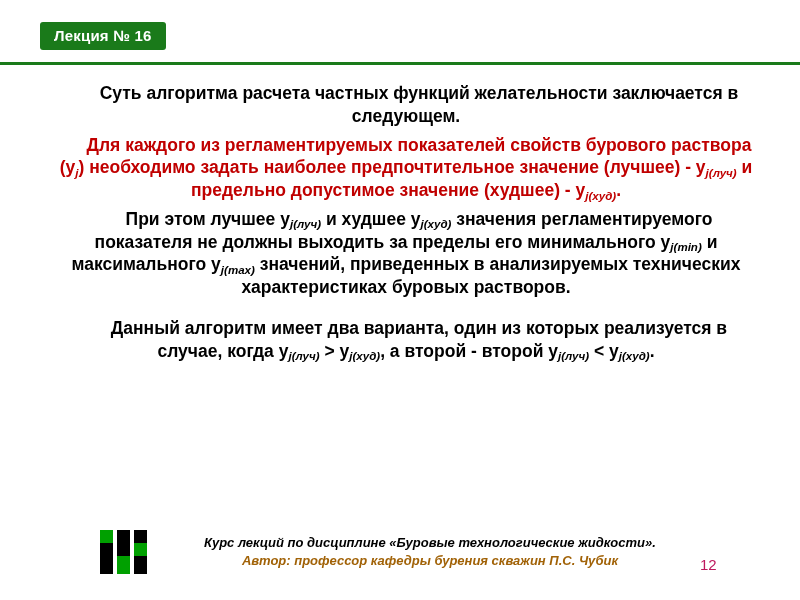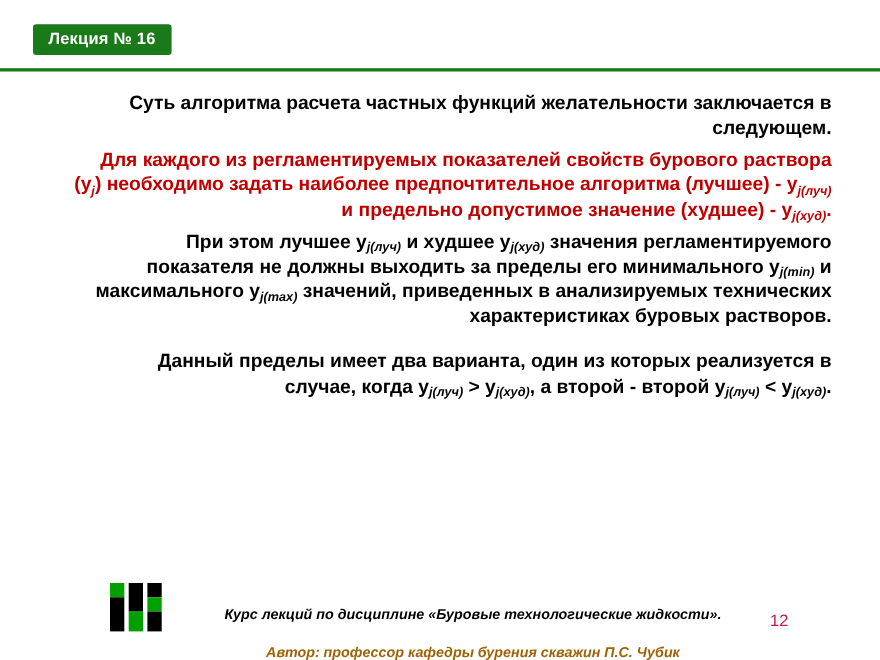--- a/index.html
+++ b/index.html
@@ -18,21 +18,21 @@
   .slide {
     position: relative;
     width: 800px;
     height: 600px;
     box-sizing: border-box;
   }
 
   
   .badge {
     position: absolute;
-    left: 30px;
+    left: 40px;
     top: 22px;
     background: #1a7a1a;
     color: #ffffff;
     font-weight: bold;
     font-size: 15px;
     padding: 5px 14px 6px 14px;
     border-radius: 3px;
     letter-spacing: 0.2px;
     white-space: nowrap;
   }
@@ -50,21 +50,21 @@
     position: absolute;
     left: 56px;
     top: 82px;
     width: 700px;
   }
   p.para {
     margin: 0 0 6px 0;
     font-size: 17.5px;
     font-weight: bold;
     line-height: 1.30;
-    text-align: right;
+    text-align: center;
   }
   p.para .ind {
     display: inline-block;
     width: 26px;
   }
   .black { color: #000000; }
   .red   { color: #c00000; }
 
   sub {
     font-size: 0.66em;
@@ -97,21 +97,21 @@
     left: 170px;
     top: 534px;
     width: 520px;
     text-align: center;
   }
   .footer-line1 {
     font-size: 13px;
     font-weight: bold;
     font-style: italic;
     color: #000000;
-    margin: 16px;
+    margin: 0;
     line-height: 1.35;
   }
   .footer-line2 {
     font-size: 13px;
     font-weight: bold;
     font-style: italic;
     color: #a16207;
     margin: 0;
     line-height: 1.35;
   }
@@ -131,31 +131,31 @@
   <div class="badge">Лекция № 16</div>
   <div class="rule"></div>
 
   <div class="content">
 
     <p class="para black">
       <span class="ind"></span><span>Суть алгоритма расчета частных функций желательности заключается в следующем.</span>
     </p>
 
     <p class="para red">
-      <span class="ind"></span><span>Для каждого из регламентируемых показателей свойств бурового раствора (y</span><sub class="ital">j</sub><span>) необходимо задать наиболее предпочтительное алгоритма (лучшее) - y</span><sub class="ital">j(луч)</sub><span> и предельно допустимое значение (худшее) - y</span><sub class="ital">j(худ)</sub><span>.</span>
+      <span class="ind"></span><span>Для каждого из регламентируемых показателей свойств бурового раствора (y</span><sub class="ital">j</sub><span>) необходимо задать наиболее предпочтительное значение (лучшее) - y</span><sub class="ital">j(луч)</sub><span> и предельно допустимое значение (худшее) - y</span><sub class="ital">j(худ)</sub><span>.</span>
     </p>
 
     <p class="para black">
       <span class="ind"></span><span>При этом лучшее y</span><sub class="ital">j(луч)</sub><span> и худшее y</span><sub class="ital">j(худ)</sub><span> значения регламентируемого показателя не должны выходить за пределы его минимального y</span><sub class="ital">j(min)</sub><span> и максимального y</span><sub class="ital">j(max)</sub><span> значений, приведенных в анализируемых технических характеристиках буровых растворов.</span>
     </p>
 
     <div class="gap"></div>
 
     <p class="para black">
-      <span class="ind"></span><span>Данный пределы имеет два варианта, один из которых реализуется в случае, когда y</span><sub class="ital">j(луч)</sub><span> &gt; y</span><sub class="ital">j(худ)</sub><span>, а второй - второй y</span><sub class="ital">j(луч)</sub><span> &lt; y</span><sub class="ital">j(худ)</sub><span>.</span>
+      <span class="ind"></span><span>Данный алгоритм имеет два варианта, один из которых реализуется в случае, когда y</span><sub class="ital">j(луч)</sub><span> &gt; y</span><sub class="ital">j(худ)</sub><span>, а второй - второй y</span><sub class="ital">j(луч)</sub><span> &lt; y</span><sub class="ital">j(худ)</sub><span>.</span>
     </p>
 
   </div>
 
   <div class="footer-logo">
     <div class="g" style="left:0px;  top:0px;  width:13px; height:13px;"></div>
     <div class="bar" style="left:0px;  top:13px; width:13px; height:31px;"></div>
     <div class="bar" style="left:17px; top:0px;  width:13px; height:26px;"></div>
     <div class="g" style="left:17px; top:26px; width:13px; height:18px;"></div>
     <div class="bar" style="left:34px; top:0px;  width:13px; height:13px;"></div>

